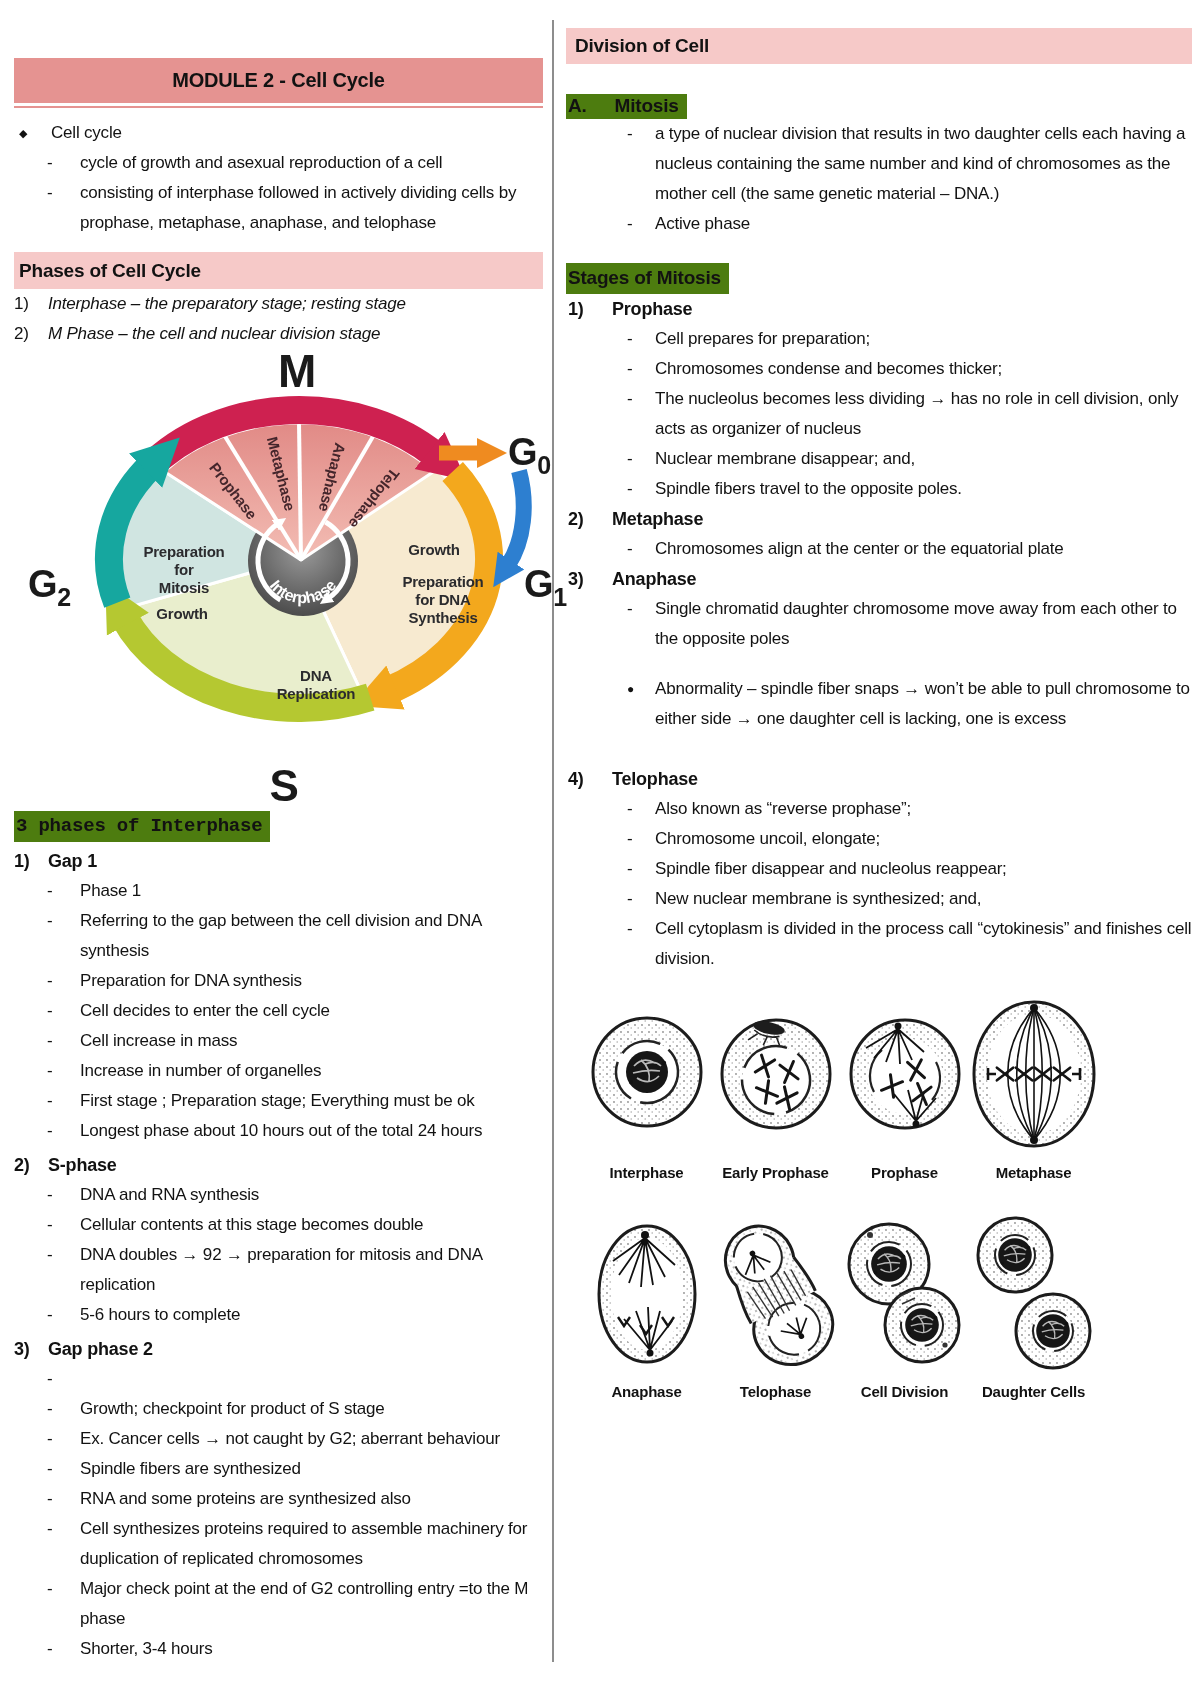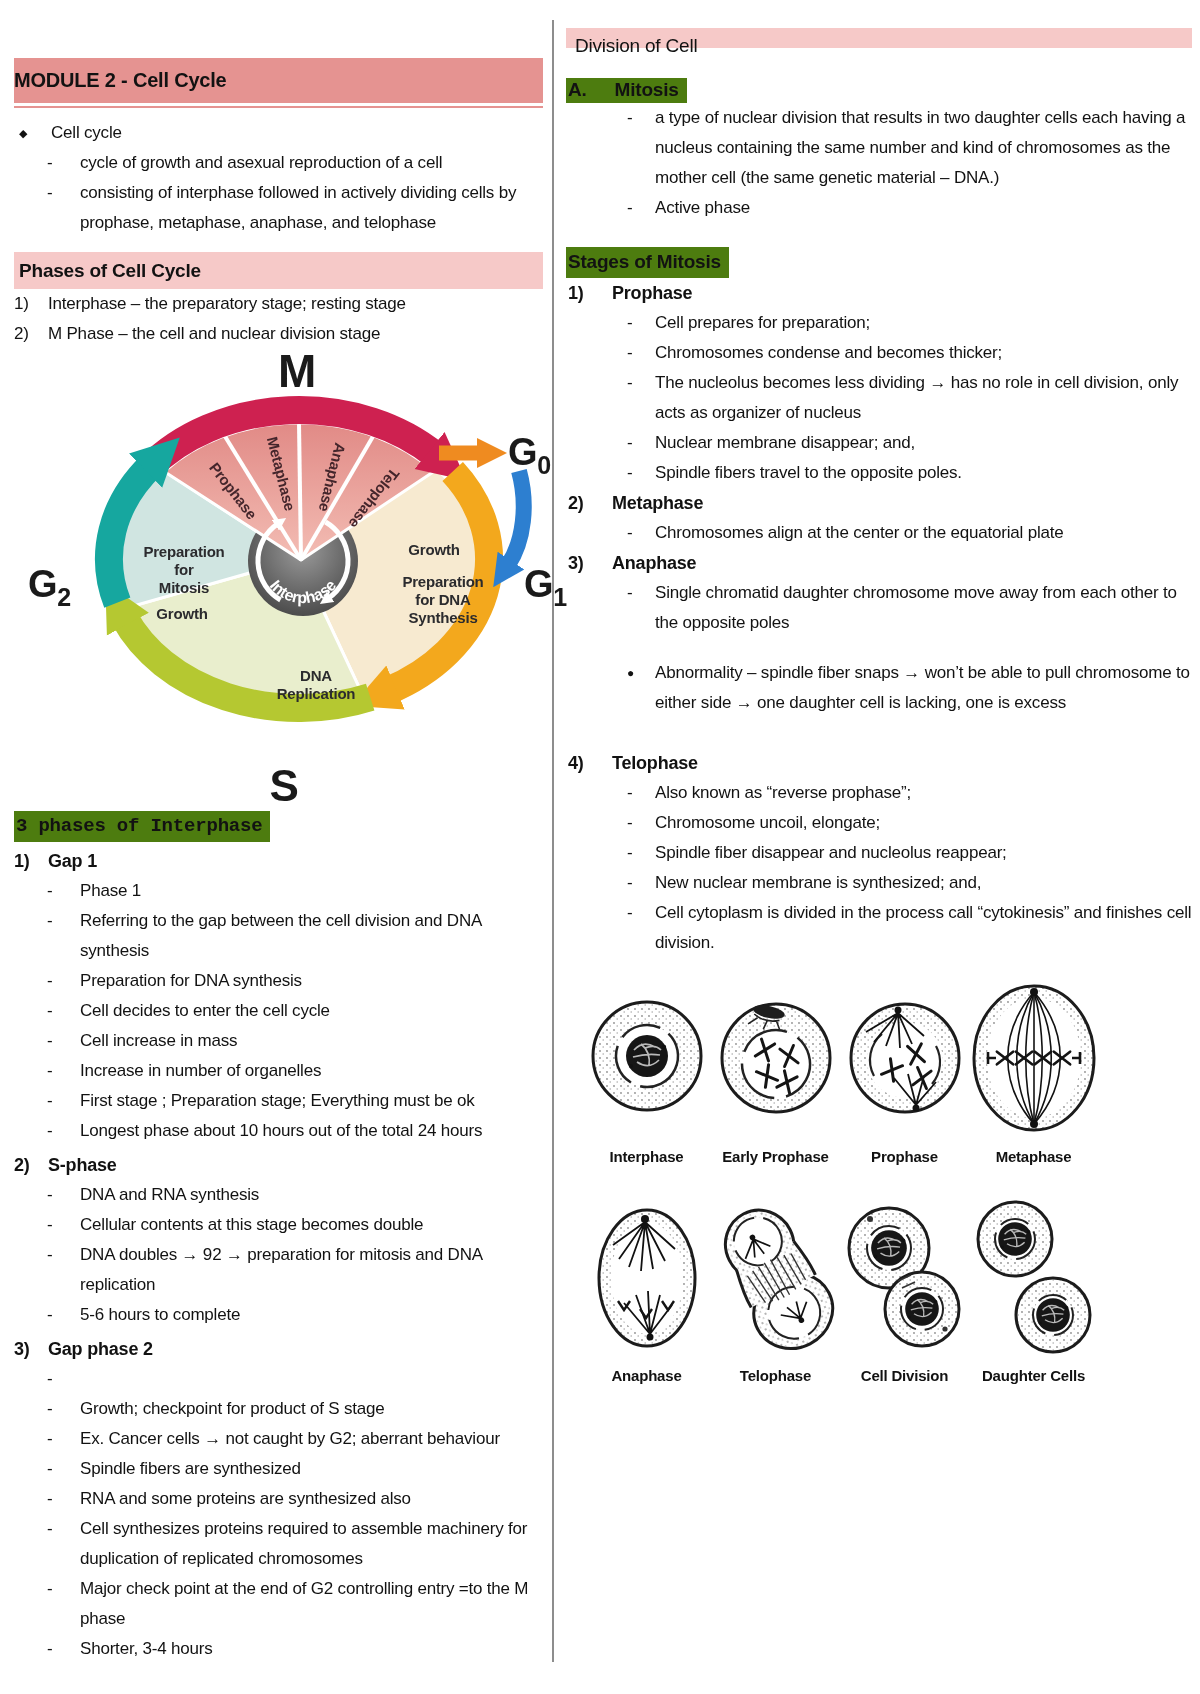--- a/index.html
+++ b/index.html
@@ -5,47 +5,47 @@
   html,body{margin:0;padding:0;}
   body{
     width:1200px;height:1694px;position:relative;background:#ffffff;
     font-family:"Liberation Sans",sans-serif;color:#121212;overflow:hidden;
     letter-spacing:-0.2px;
   }
   .divider{position:absolute;left:552px;top:20px;width:2px;height:1642px;background:#8d8d8d;}
   .col-left{position:absolute;left:14px;top:0;width:529px;}
   .col-right{position:absolute;left:566px;top:0;width:626px;}
 
-  .module-bar{margin-top:58px;height:45px;background:#e59391;text-align:left;
+  .module-bar{margin-top:58px;height:45px;background:#e59391;text-align:center;
     line-height:45px;font-weight:700;font-size:20px;}
   .module-rule{height:2px;background:#e59391;margin-top:3px;}
 
   .bullet-row{display:flex;margin-top:10px;font-size:17px;line-height:30px;}
   .bmark{width:32px;font-size:11px;padding-left:5px;}
   .sub-row{display:flex;padding-left:33px;font-size:17px;line-height:30px;}
   .dmark{width:33px;}
   .dtext{flex:1;}
 
   .section-bar{margin-top:14px;height:37px;background:#f6c9c8;font-weight:700;
     font-size:19px;line-height:37px;padding-left:5px;}
 
   .num-row{display:flex;font-size:17px;line-height:30px;}
   .nnum{width:34px;}
-  .ntext{flex:1;}
+  .ntext{flex:1;font-style:italic;}
 
   .diagram-wrap{margin-top:0;height:462px;}
   .diagram-wrap svg{overflow:visible;display:block;}
 
   .hl-wrap{line-height:28px;font-family:Liberation Mono, monospace;}
   .hl{display:inline-block;background:#4d7c0f;font-weight:700;font-size:19px;padding:1px 8px 2px 2px;}
 
   .sec-head{display:flex;font-weight:700;font-size:18px;line-height:30px;margin-top:4px;}
   .snum{width:34px;}
 
-  .division-bar{margin-top:28px;height:20px;background:#f6c9c8;font-weight:400;
+  .division-bar{margin-top:28px;height:36px;background:#f6c9c8;font-weight:700;
     font-size:19px;line-height:36px;padding-left:9px;}
   .am-row{margin-top:30px;}
   .am-title{margin-left:28px;}
   .r-sub{display:flex;padding-left:61px;font-size:17px;line-height:30px;}
   .r-dmark{width:28px;}
   .r-note{display:flex;padding-left:61px;font-size:17px;line-height:30px;margin-top:20px;}
   .r-nmark{width:28px;font-size:12px;}
   .r-sechead{display:flex;font-weight:700;font-size:18px;line-height:30px;}
   .r-snum{width:44px;padding-left:2px;}
   .stages-wrap{margin-top:24px;line-height:28px;}

